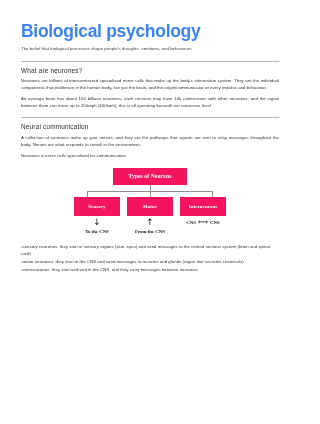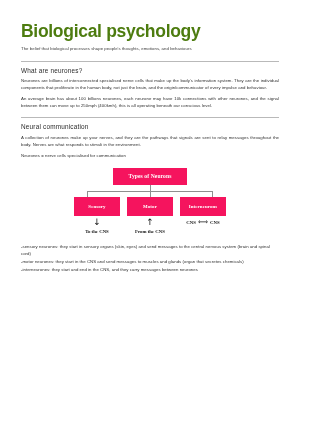--- a/index.html
+++ b/index.html
@@ -20,21 +20,21 @@
     background: #ffffff;
     box-sizing: border-box;
     padding: 22px 21px 0 21px;
     position: relative;
   }
   .doc-title {
     font-family: "Liberation Sans", sans-serif;
     font-size: 17.5px;
     font-weight: bold;
     letter-spacing: -0.3px;
-    color: #4d7c0f;
+    color: #3b82f6;
     margin: 0 0 5px 0;
     line-height: 1.1;
   }
   .doc-subtitle {
     font-size: 4.3px;
     color: #3b3b3b;
     line-height: 1.5;
     margin: 0 0 8px 0;
     letter-spacing: 0.05px;
   }

